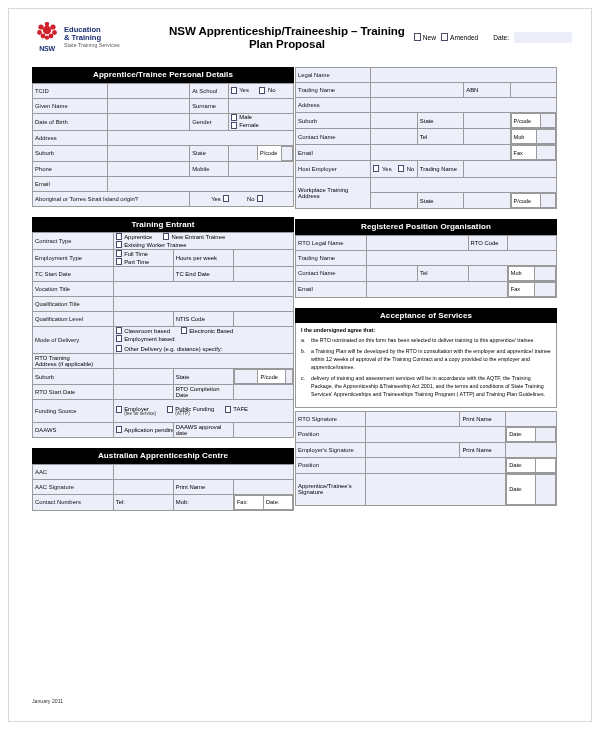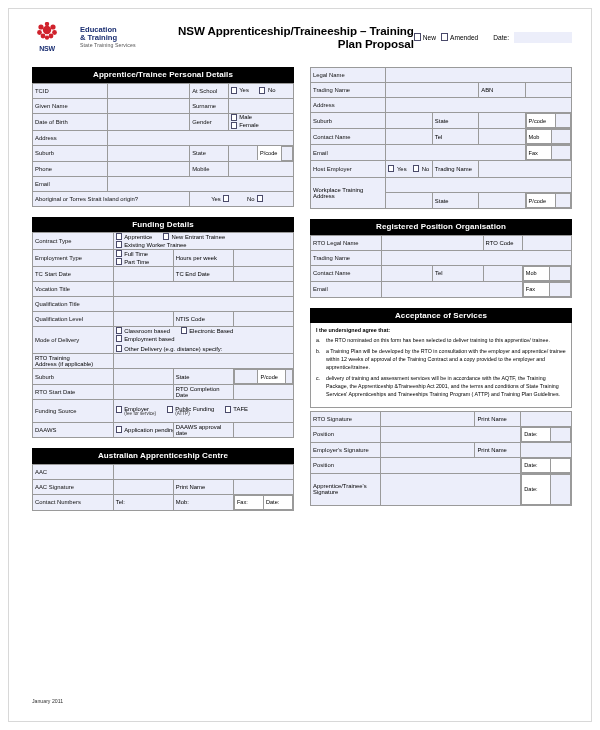--- a/index.html
+++ b/index.html
@@ -6,35 +6,35 @@
   body{width:600px;height:730px;font-family:"Liberation Sans",sans-serif;color:#000;}
   .page{position:relative;width:600px;height:730px;background:#fff;box-sizing:border-box;padding:14px 18px 10px 18px;}
   .page-border{position:absolute;left:8px;top:8px;right:8px;bottom:8px;border:1px solid #d8d8d8;pointer-events:none;}
 
   
   .hdr{display:flex;align-items:center;height:46px;padding-left:16px;padding-right:6px;}
   .logo{display:flex;align-items:center;width:108px;flex:0 0 108px;}
   .waratah{width:26px;height:30px;position:relative;flex:0 0 26px;}
   .waratah .flower{position:absolute;left:2px;top:0;width:22px;height:19px;}
   .waratah .nswtxt{position:absolute;left:0;bottom:0;width:26px;text-align:center;font-size:7px;font-weight:bold;color:#1b2f72;letter-spacing:-.3px;}
-  .logotext{margin-left:20px;line-height:1.05;}
+  .logotext{margin-left:4px;line-height:1.05;}
   .logotext .l1{font-size:7.6px;font-weight:bold;color:#1b2f72;}
   .logotext .l2{font-size:7.6px;font-weight:bold;color:#1b2f72;}
   .logotext .l3{font-size:5.2px;color:#555;margin-top:1px;letter-spacing:.1px;}
-  .doctitle{flex:1;text-align:right;padding-left:18px;font-size:11.6px;font-weight:bold;letter-spacing:-.1px;}
+  .doctitle{flex:1;text-align:center;padding-left:18px;font-size:11.6px;font-weight:bold;letter-spacing:-.1px;}
   .hdr-right{display:flex;align-items:center;font-size:6.6px;gap:5px;padding-right:4px;}
   .hdr-right .cbwrap{display:flex;align-items:center;gap:2px;}
   .hdr-right .date-lbl{margin-left:10px;}
   .hdr-right .date-box{width:58px;height:11px;background:#eceefa;border:0;}
 
   .cb{display:inline-block;width:7px;height:8px;border:1px solid #4a4a6a;background:#fff;box-sizing:border-box;vertical-align:-1px;}
   .cb.sm{width:6px;height:7px;}
 
   
-  .cols{display:flex;gap:16px;padding:7px 14px;}
+  .cols{display:flex;gap:1px;padding:7px 14px;}
   .col{width:262px;flex:0 0 262px;}
 
   .sec-title{background:#000;color:#fff;text-align:center;font-size:8px;font-weight:bold;padding:3px 0 3.5px 0;letter-spacing:.1px;}
   .sec{margin-bottom:10px;}
 
   table.grid{width:100%;border-collapse:collapse;table-layout:fixed;}
   table.grid td{border:1px solid #9a9a9a;height:14px;font-size:5.9px;padding:0 2px;vertical-align:middle;background:#eceefa;overflow:hidden;}
   td.lbl{background:#fff;font-size:5.9px;padding-left:3px;color:#111;}
   td.lbl2{background:#fff;font-size:5.6px;padding-left:3px;}
   td.inp{background:#eceefa;}
@@ -187,21 +187,21 @@
                     <span>No</span>
                     <span class="cb sm"></span>
                   </span>
             </td>
           </tr>
         </tbody>
           </table>
       </div>
 
       <div class="sec">
-        <div class="sec-title">Funding Details</div>
+        <div class="sec-title">Training Entrant</div>
         <table class="grid">
           <tbody>
               <tr>
             <td class="lbl" style="width:29%">Contract Type</td>
             <td class="opts" colspan="3">
               <span class="opt">
                     <span class="cb sm"></span>
                     <span>Apprentice</span>
                   </span>
               <span class="opt">

